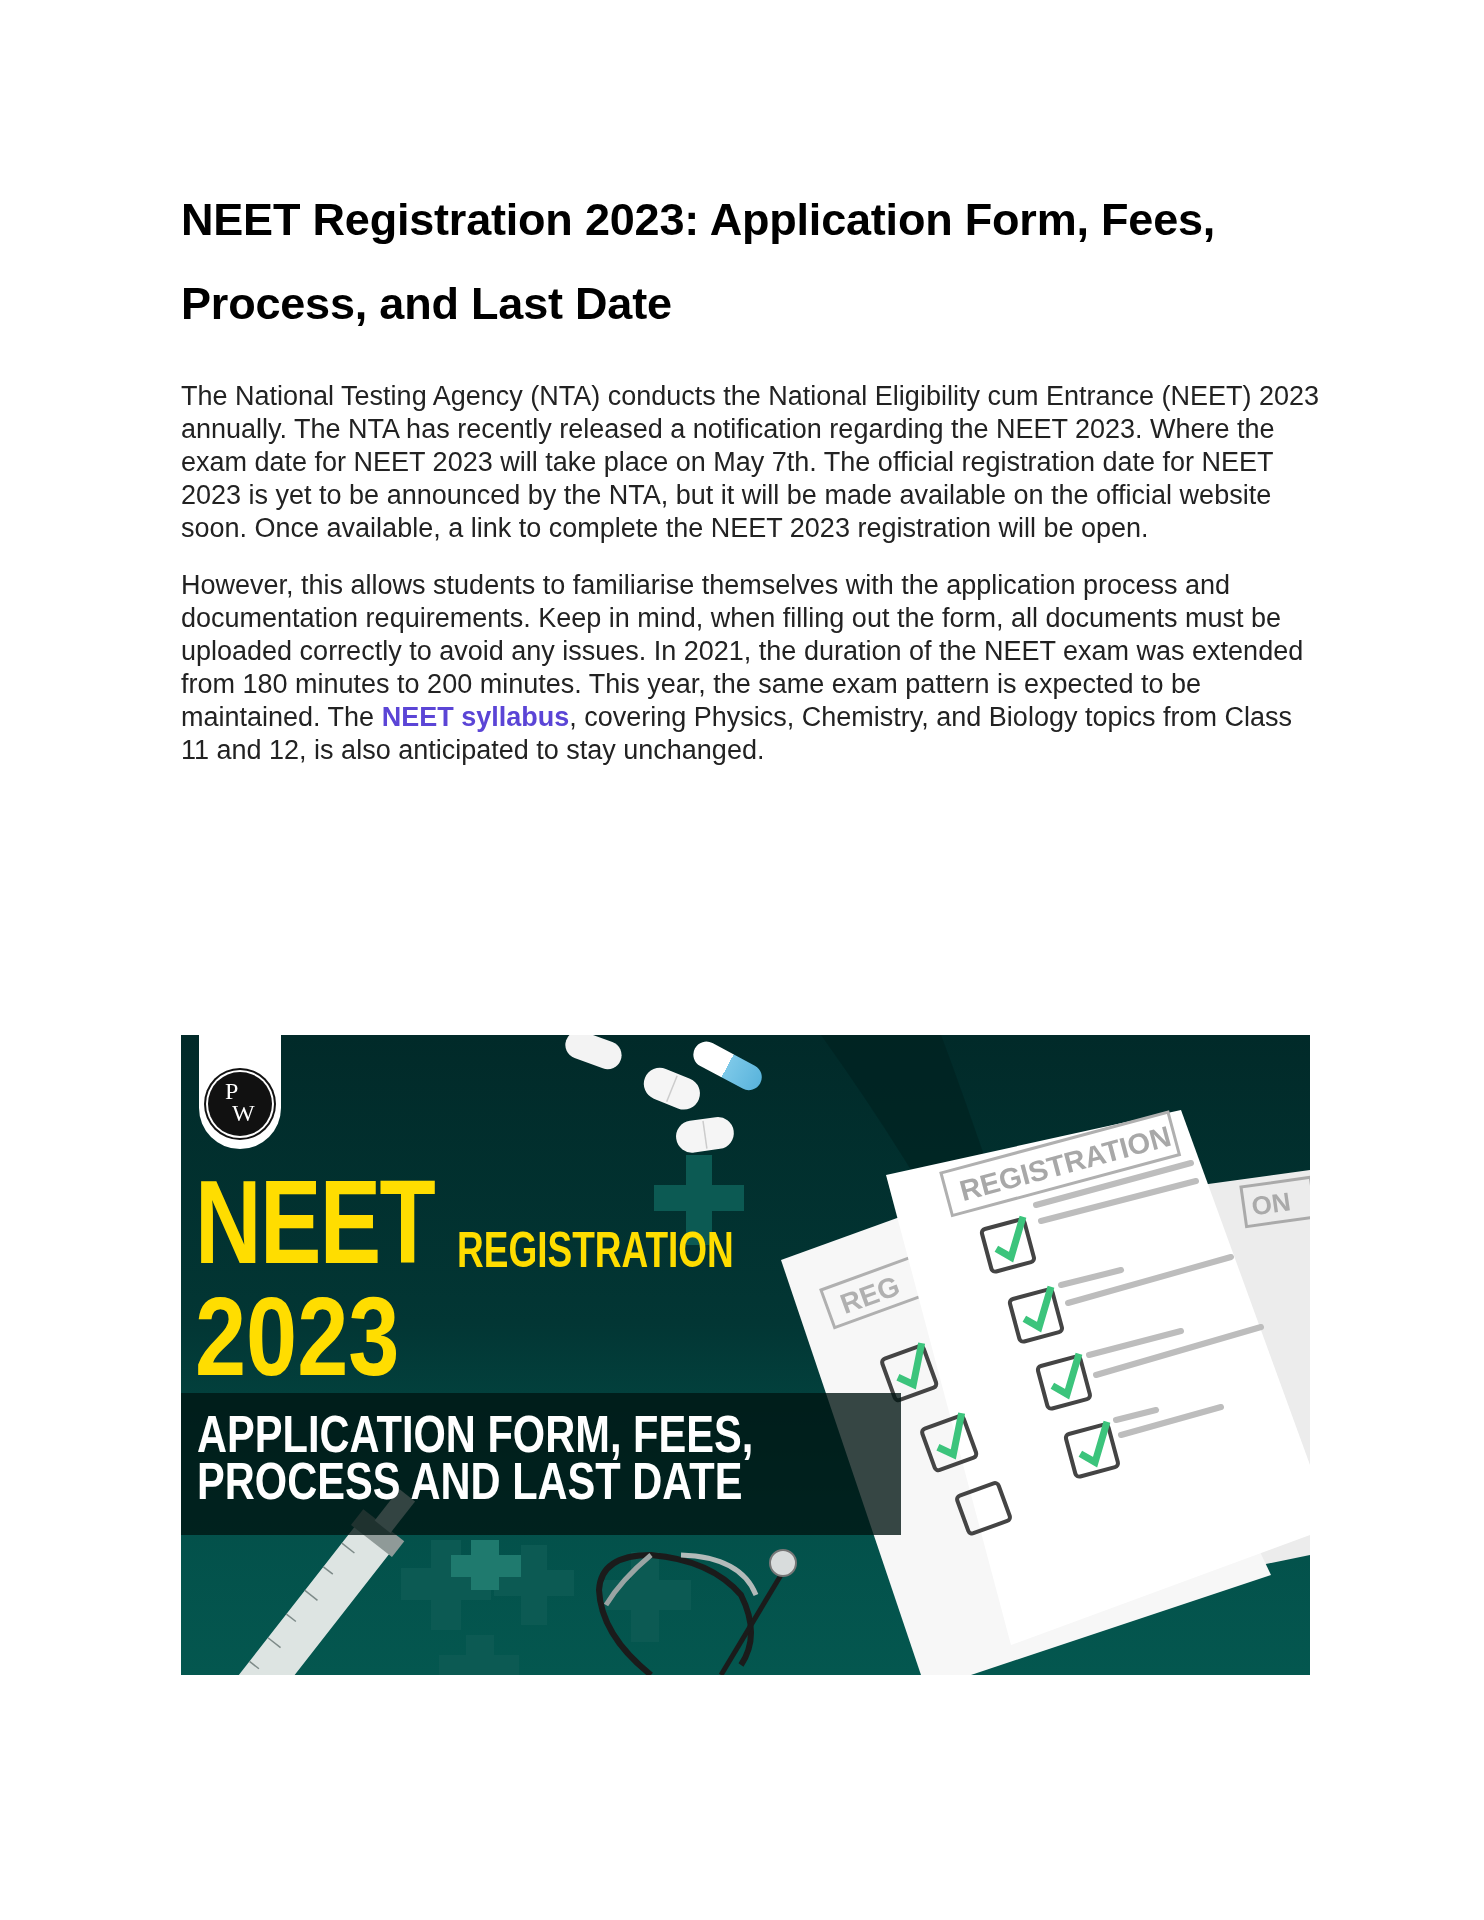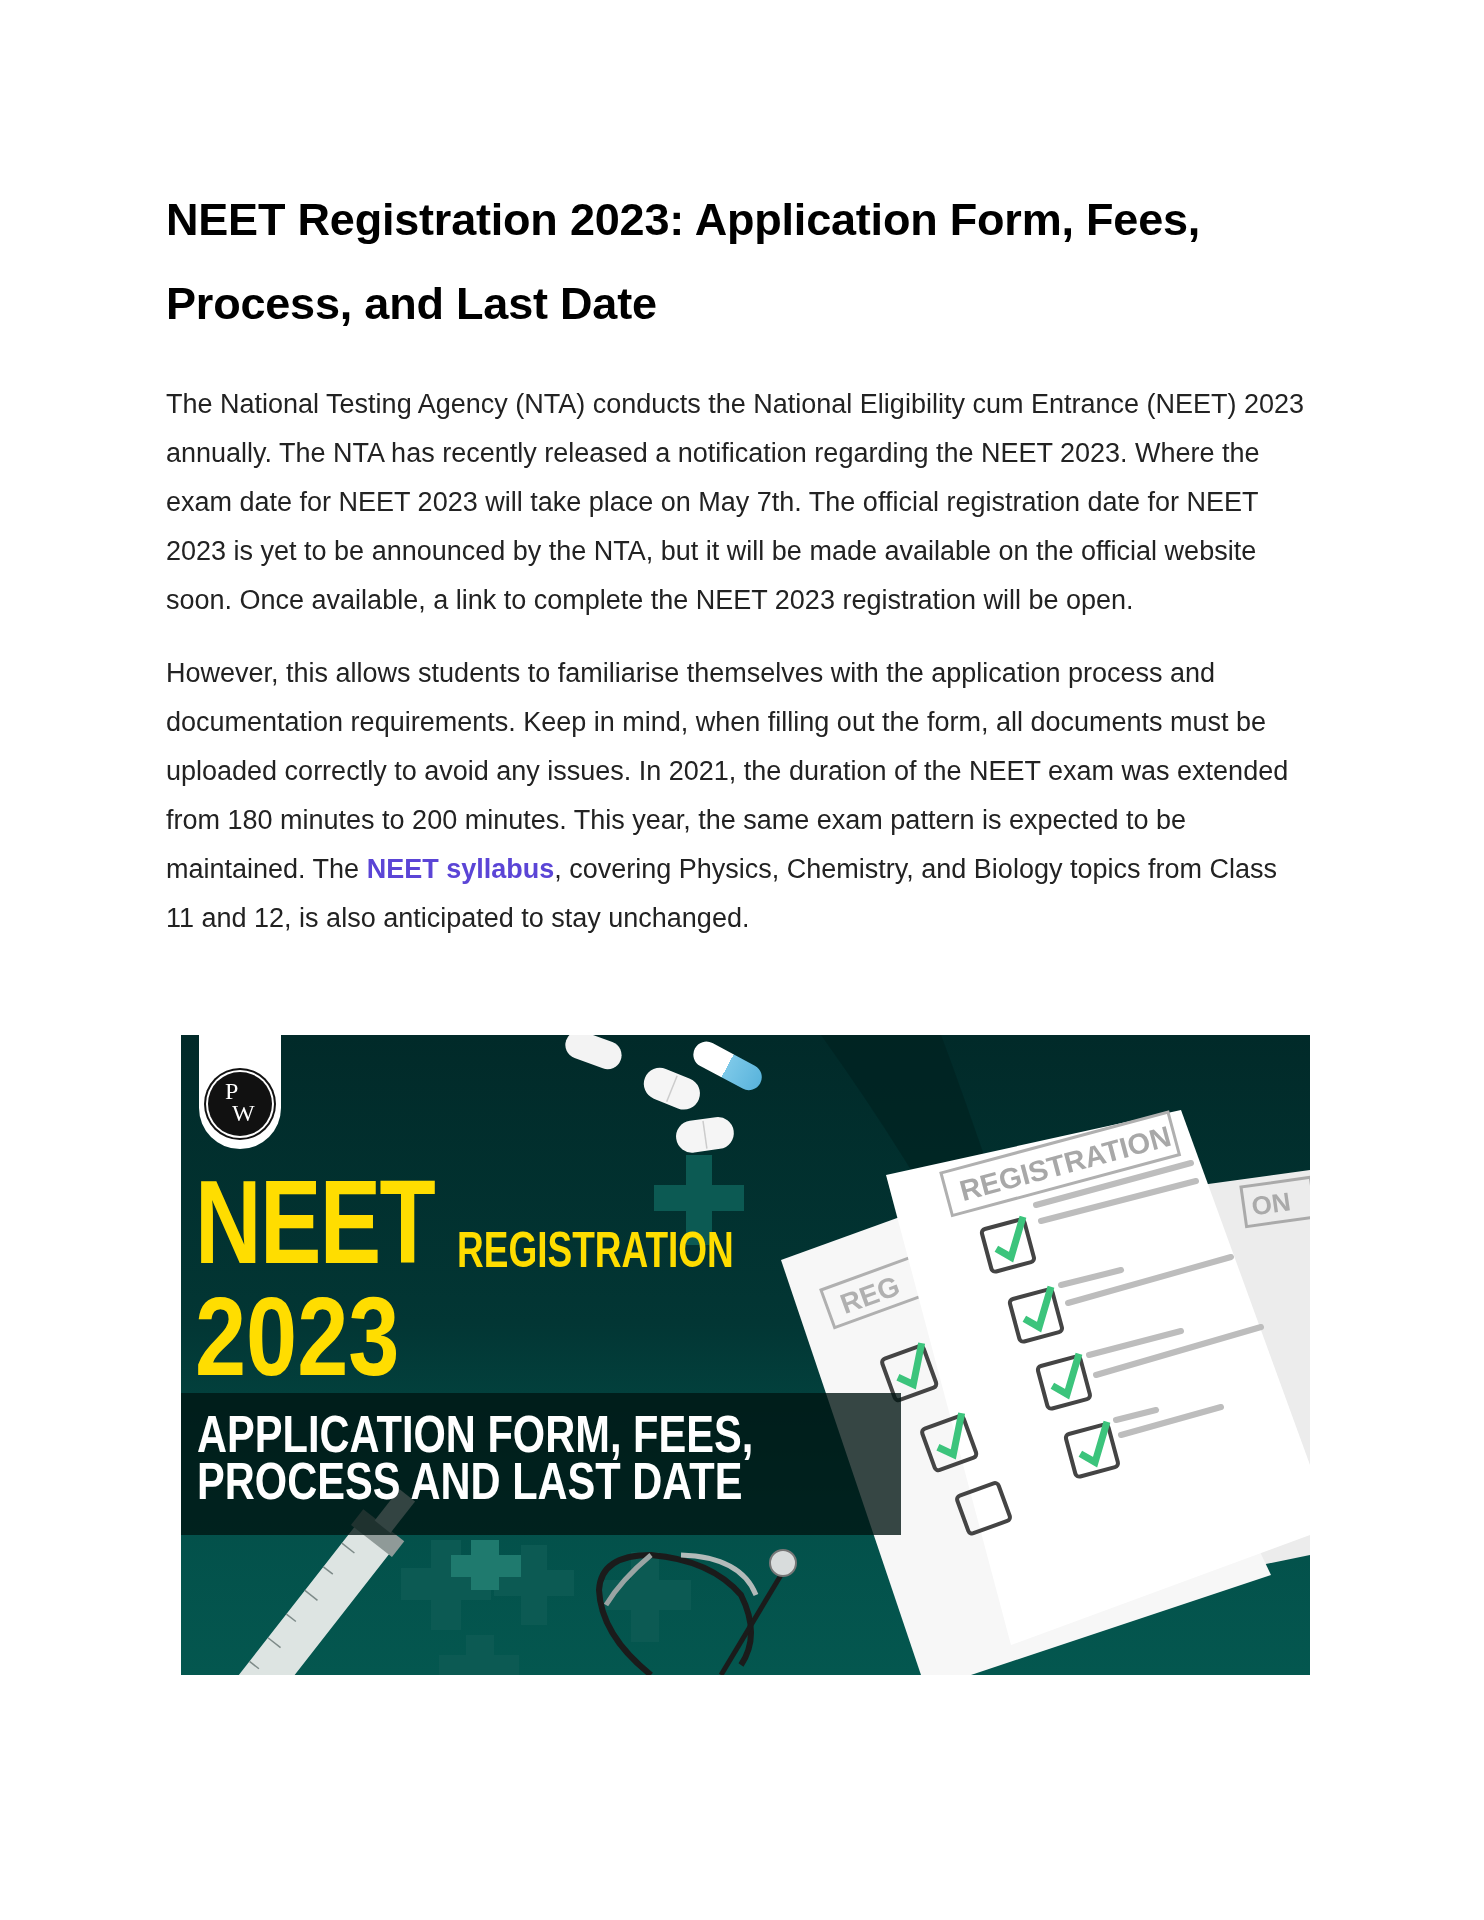--- a/index.html
+++ b/index.html
@@ -10,38 +10,38 @@
     body {
       width: 1484px;
       height: 1920px;
       position: relative;
       overflow: hidden;
       font-family: "Liberation Sans", sans-serif;
       color: #222222;
     }
     .page {
       position: absolute;
-      left: 166px;
+      left: 181px;
       top: 178px;
       width: 1140px;
     }
     .title {
       margin: 0;
       font-family: "Liberation Sans", sans-serif;
       font-weight: bold;
       font-size: 45px;
       line-height: 84px;
       color: #000000;
       letter-spacing: -0.2px;
     }
     .para {
       margin: 0;
       font-family: "Liberation Sans", sans-serif;
       font-size: 27px;
-      line-height: 49px;
+      line-height: 33px;
       color: #222222;
     }
     .para1 { margin-top: 34px; }
     .para2 { margin-top: 24px; }
     .link {
       color: #5b45d6;
       font-weight: bold;
       text-decoration: none;
       cursor: pointer;
       text-align: right;

